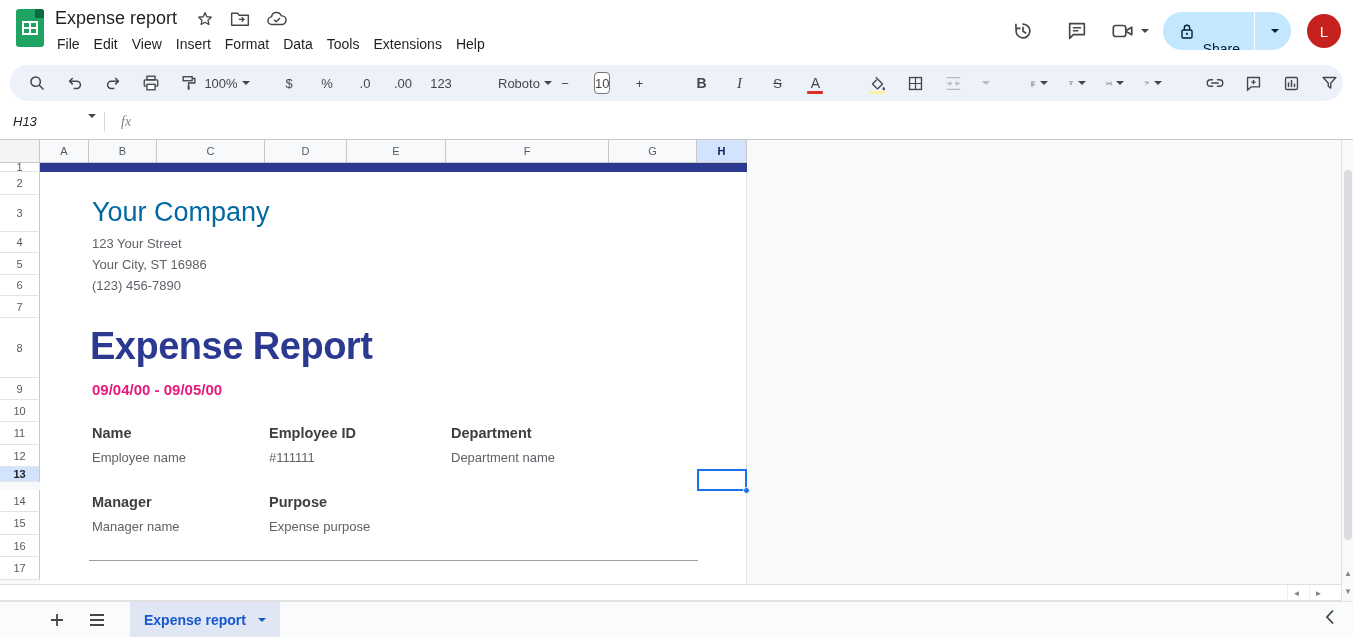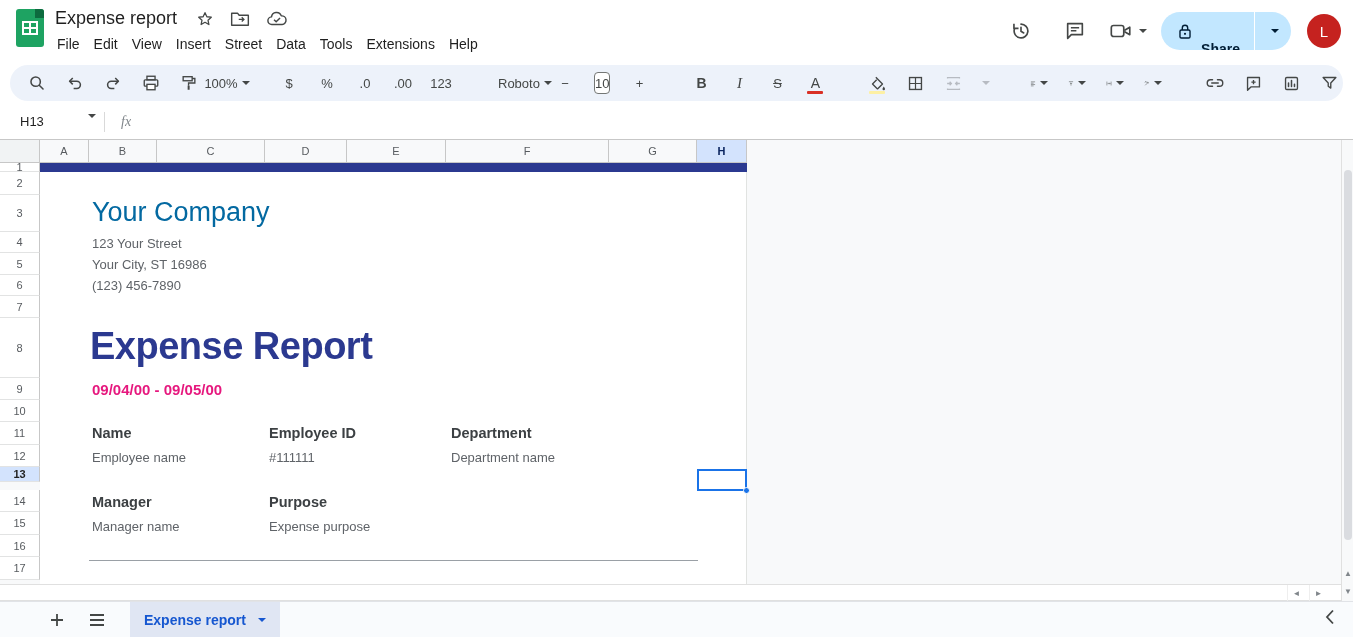--- a/index.html
+++ b/index.html
@@ -22,21 +22,21 @@
      background-repeat:no-repeat; }
   #doc-title { position:absolute; left:55px; top:8px; font-size:18px; color:#1f1f1f; }
   #title-icons { position:absolute; left:196px; top:10px; display:flex; gap:16px; align-items:center; color:#444746; }
   #menubar { position:absolute; left:50px; top:33px; display:flex; }
   .menu-item { font-size:14px; color:#1f1f1f; padding:3px 7px; border-radius:6px; cursor:default; }
   #topbar-right { position:absolute; right:12px; top:8px; height:46px; display:flex; align-items:center; gap:14px; }
   .tb-icon-btn { width:40px; height:40px; display:flex; align-items:center; justify-content:center; border-radius:50%; }
   #meet-btn { display:flex; align-items:center; gap:2px; }
   #share-btn { display:flex; align-items:center; height:38px; background:#c2e7ff; border-radius:19px; overflow:hidden; }
   #share-main { display:flex; align-items:center; gap:8px; padding:0 14px 0 16px; height:100%; }
-  #share-label { font-size:14px; font-weight:700; color:#001d35;margin-top:36px; }
+  #share-label { font-size:14px; font-weight:400; color:#001d35;margin-top:36px; }
   #share-sep { width:1px; height:38px; background:#fff; }
   #share-caret { padding:0 12px; height:100%; display:flex; align-items:center; }
   #avatar { width:34px; height:34px; border-radius:50%; background:#c5221f; color:#fff; font-size:15px; font-weight:500;
     display:flex; align-items:center; justify-content:center; margin-left:2px; }
 
   
   #toolbar { position:absolute; left:10px; top:65px; width:1333px; height:36px; background:#edf2fa; border-radius:18px;
     display:flex; align-items:center; padding:0 10px 0 14px; gap:12px; color:#444746; }
   .t-btn { min-width:26px; height:26px; padding:0 4px; border-radius:4px; display:flex; align-items:center; justify-content:center;
     font-size:13px; color:#444746; }
@@ -49,21 +49,21 @@
     display:flex; align-items:center; justify-content:center; font-size:13px; margin:0 4px; }
   .fmt-letter { font-size:14px; font-weight:700; }
   .underbar { position:absolute; left:5px; right:5px; bottom:2px; height:3px; border-radius:1px; }
   .rel { position:relative; }
   .dim { color:#b7bbc2; }
   #collapse-btn { margin-left:auto; }
 
   
   #formulabar { position:absolute; left:0; top:104px; width:1353px; height:36px; background:#fff; border-bottom:1px solid #c7c7c7;
     display:flex; align-items:center; }
-  #namebox { width:96px; display:flex; align-items:flex-start; padding-left:20px; }
+  #namebox { width:96px; display:flex; align-items:flex-start; padding-left:13px;font-style:italic; }
   #cell-ref { font-size:13px; color:#1f1f1f; flex:1; }
   #fx-sep { width:1px; height:20px; background:#d9d9d9; margin:0 8px; }
   #fx-label { font-family:"Liberation Serif", serif; font-style:italic; font-size:14px; color:#80868b; padding-left:8px; }
 
   
   #grid { position:absolute; left:0; top:140px; width:1341px; height:444px; background:#f8f9fa; overflow:hidden; }
   #corner-box { position:absolute; left:0; top:0; width:40px; height:23px; background:#f1f3f4; border-right:1px solid #c7c7c7; border-bottom:1px solid #c7c7c7; }
   #col-headers { position:absolute; left:0; top:0; height:23px; width:100%; }
   .col-h { position:absolute; top:0; height:23px; background:#f8f9fa; border-right:1px solid #c7c7c7; border-bottom:1px solid #c7c7c7;
     font-size:11px; color:#575b5f; display:flex; align-items:center; justify-content:center; }
@@ -130,21 +130,21 @@
           <path d="M7 16.5a4.5 4.5 0 0 1-.5-9 6 6 0 0 1 11.6-1.2 5.1 5.1 0 0 1 .9 10.2z" fill="none" stroke="#444746" stroke-width="1.7" stroke-linejoin="round"></path>
           <path d="M9.5 10.8l2.5 2.5 4.6-4.6" fill="none" stroke="#444746" stroke-width="1.7"></path>
         </svg>
     </span>
   </div>
   <div id="menubar">
       <span class="menu-item">File</span>
       <span class="menu-item">Edit</span>
       <span class="menu-item">View</span>
       <span class="menu-item">Insert</span>
-      <span class="menu-item">Street</span>
+      <span class="menu-item">Format</span>
       <span class="menu-item">Data</span>
       <span class="menu-item">Tools</span>
       <span class="menu-item">Extensions</span>
       <span class="menu-item">Help</span>
     </div>
 
   <div id="topbar-right">
     <span class="tb-icon-btn">
       <svg width="22" height="22" viewBox="0 0 24 24">
           <path d="M12 4.5a7.5 7.5 0 1 1-7.2 5.4" fill="none" stroke="#444746" stroke-width="1.8" stroke-linecap="round"></path>

